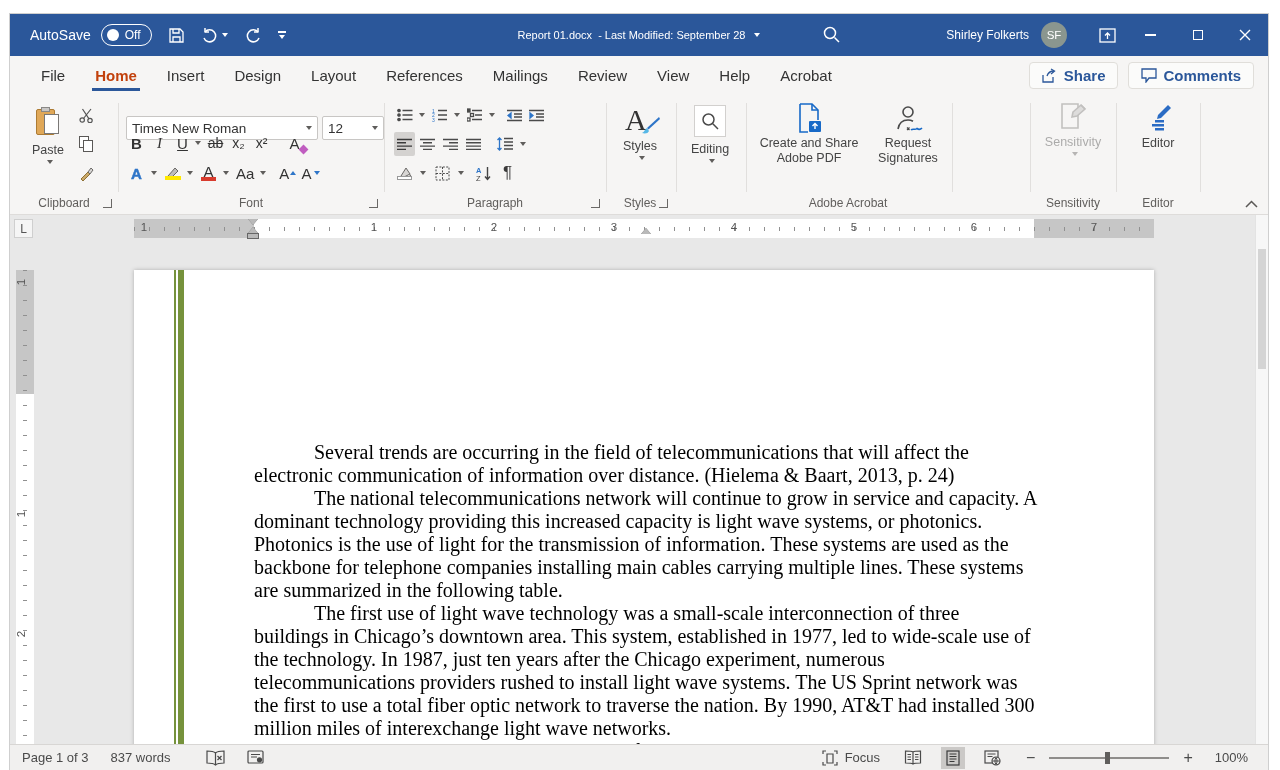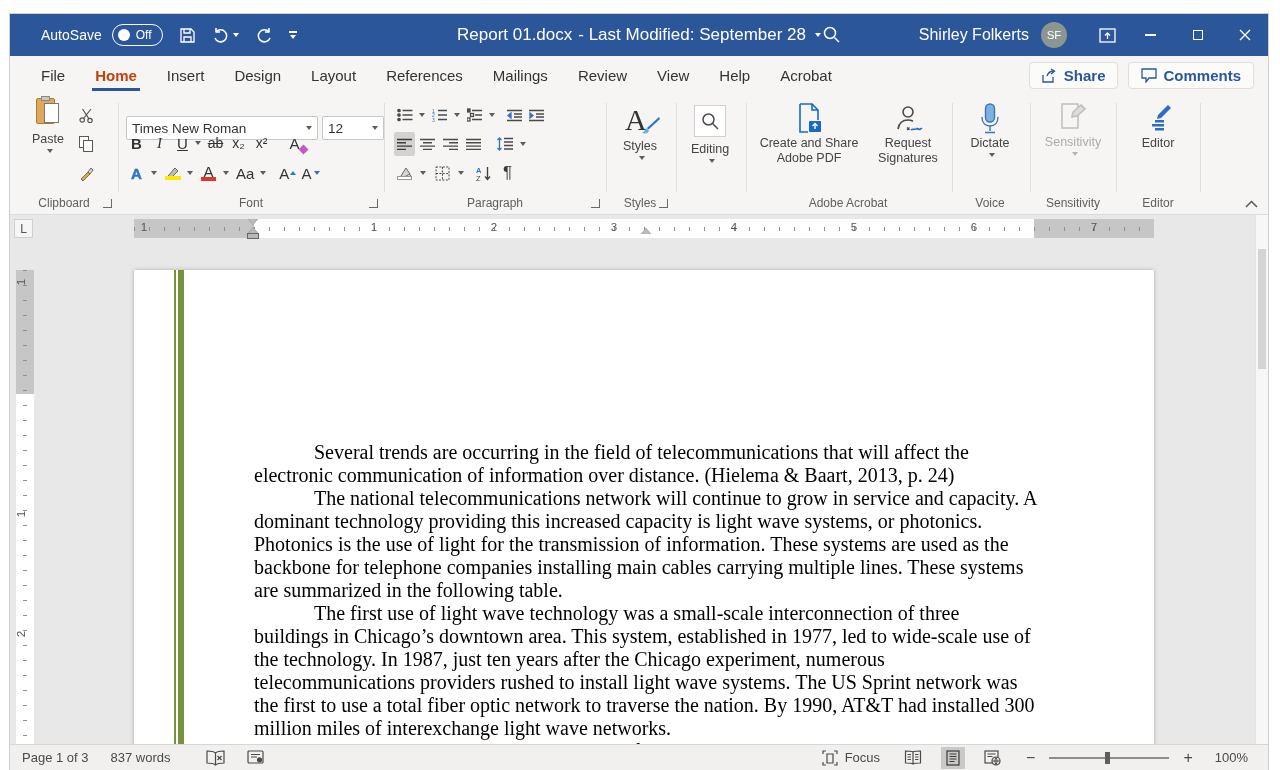--- a/index.html
+++ b/index.html
@@ -2,30 +2,30 @@
 <html><head>
 <meta charset="utf-8">
 <style>
   *{box-sizing:border-box;margin:0;padding:0}
   html,body{width:1280px;height:770px;overflow:hidden;background:#fff;
     font-family:"Liberation Sans",sans-serif;-webkit-font-smoothing:antialiased}
   .win{position:absolute;left:10px;top:14px;right:12px;bottom:0;box-shadow:0 0 0 1px #cfcfcf;background:#f6f5f4}
 
   
   .titlebar{position:absolute;left:0;top:0;right:0;height:42px;background:#2b579a;color:#fff;display:flex;align-items:center}
-  .tb-left{display:flex;align-items:center;gap:16px;padding-left:31px}
+  .tb-left{display:flex;align-items:center;gap:16px;padding-left:20px}
   .tb-label{font-size:14px}
   .pill{display:flex;align-items:center;gap:6px;border:1.5px solid #fff;border-radius:11px;height:22px;padding:0 10px 0 5px;margin-left:-6px}
   .pill .dot{width:12px;height:12px;border-radius:50%;background:#fff}
   .pill .st{font-size:12px}
   .qbtn{display:flex;align-items:center;color:#fff;cursor:default}
-  .tb-title{position:absolute;left:0;right:0;top:0;height:42px;display:flex;align-items:center;justify-content:center;font-size:17px;gap:6px;pointer-events:none}
+  .tb-title{position:absolute;left:0;right:0;top:0;height:42px;display:flex;align-items:center;justify-content:center;font-size:11px;gap:6px;pointer-events:none}
   .tb-search{position:absolute;left:812px;top:11px}
   .tb-right{position:absolute;right:0;top:0;height:42px;display:flex;align-items:center}
-  .uname{font-size:16px;margin-right:12px}
+  .uname{font-size:12px;margin-right:12px}
   .avatar{width:26px;height:26px;border-radius:50%;background:#8a968f;color:#fff;font-size:11.5px;display:flex;align-items:center;justify-content:center;margin-right:20px}
   .winbtn{width:47px;height:42px;display:flex;align-items:center;justify-content:center}
   .cv{display:inline-block;width:0;height:0;border-left:3.5px solid transparent;border-right:3.5px solid transparent;border-top:4px solid #5f5d5b;margin-left:3px;vertical-align:middle}
   .cv.w{border-top-color:#fff}
   .cu{display:inline-block;width:0;height:0;border-left:3.5px solid transparent;border-right:3.5px solid transparent;border-bottom:4px solid #5f5d5b;margin-left:1px;vertical-align:middle}
 
   
   .tabrow{position:absolute;left:0;top:42px;right:0;height:39px;background:#f6f5f4;display:flex;align-items:center}
   .tabs{display:flex;padding-left:16px}
   .tab{font-size:15px;color:#333;padding:9px 15px;position:relative}
@@ -180,21 +180,21 @@
             <path d="M1 1h14v9H8l-3 4v-4H1z"></path>
           </svg>
         <span>Comments</span>
       </span>
     </div>
   </div>
 
   <div class="ribbon">
 
     <div class="grp" style="left:2px;width:104px">
-      <div class="bigbtn" style="left:14px;top:3px;width:44px">
+      <div class="bigbtn" style="left:14px;top:14px;width:44px">
         <span style="position:relative;width:24px;height:30px">
           <span style="position:absolute;left:0;top:0;width:19px;height:26px;background:#e0a858;border:1.5px solid #ad7b33;border-radius:2px"></span>
           <span style="position:absolute;left:5px;top:-2px;width:9px;height:5px;background:#c9c7c5;border:1px solid #8a8886"></span>
           <span style="position:absolute;left:8px;top:5px;width:15px;height:20px;background:#fff;border:1.2px solid #7a7876"></span>
         </span>
         <span style="margin-top:4px">Paste</span>
         <i class="cv" style="margin-top:3px"></i>
       </div>
       <div style="position:absolute;left:64px;top:8px;display:flex;flex-direction:column;gap:5px">
         <span class="rbtn">
@@ -429,34 +429,20 @@
               <path d="M14 24.5l2.5 2.5M16.5 24.5 14 27" stroke-width="1.2"></path>
               <path d="M18 27c2-2 4 .5 6-1.5 2 1.5 4 .5 5-.5" stroke="#1769c7" stroke-width="1.6"></path>
             </svg>
           </span>
         <span style="margin-top:3px;line-height:15px">Request Signatures</span>
       </div>
       <div class="glabel">Adobe Acrobat</div>
     </div>
     <div class="sep" style="left:942px"></div>
 
-    <div class="grp" style="left:944px;width:72px">
-      <div class="bigbtn" style="left:6px;top:8px;width:60px">
-        <span>
-            <svg width="22" height="32" viewBox="0 0 22 32">
-              <rect x="6.5" y="1" width="9" height="18" rx="4.5" fill="#7cb1e3" stroke="#3a76b5" stroke-width="1.4"></rect>
-              <path d="M3 14c0 6 3.5 9 8 9s8-3 8-9" fill="none" stroke="#3a76b5" stroke-width="1.4"></path>
-              <path d="M11 23v5M6 29.5h10" stroke="#3a76b5" stroke-width="1.4"></path>
-            </svg>
-          </span>
-        <span style="margin-top:1px">Dictate</span>
-        <i class="cv" style="margin-top:3px"></i>
-      </div>
-      <div class="glabel">Voice</div>
-    </div>
     <div class="sep" style="left:1020px"></div>
 
     <div class="grp" style="left:1022px;width:82px">
       <div class="bigbtn" style="left:6px;top:8px;width:70px;opacity:.42">
         <span>
             <svg width="28" height="30" viewBox="0 0 28 30" fill="none" stroke="#7a7876" stroke-width="1.6">
               <path d="M3 1h16v24H3z"></path>
               <path d="M14 9l8-7 4 4-8 7-5 1z" fill="#bdbbb9"></path>
               <path d="M22 2l4 4"></path>
             </svg>

